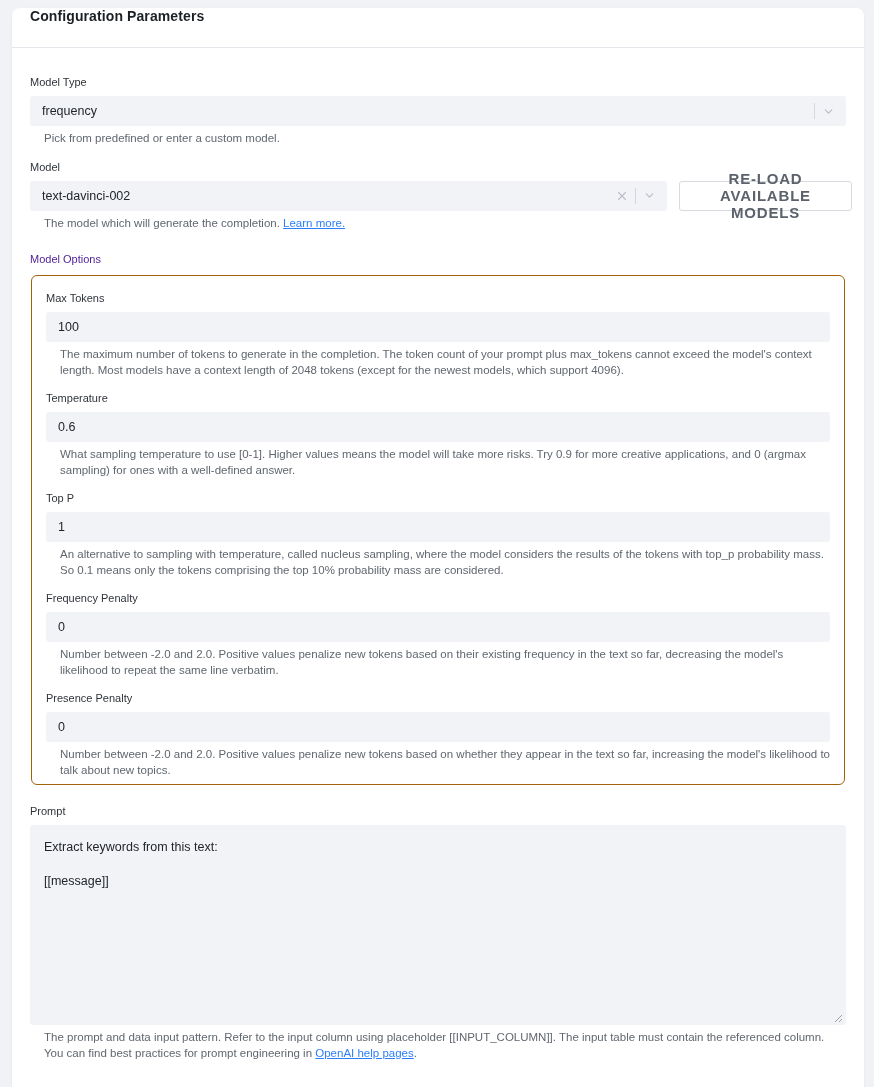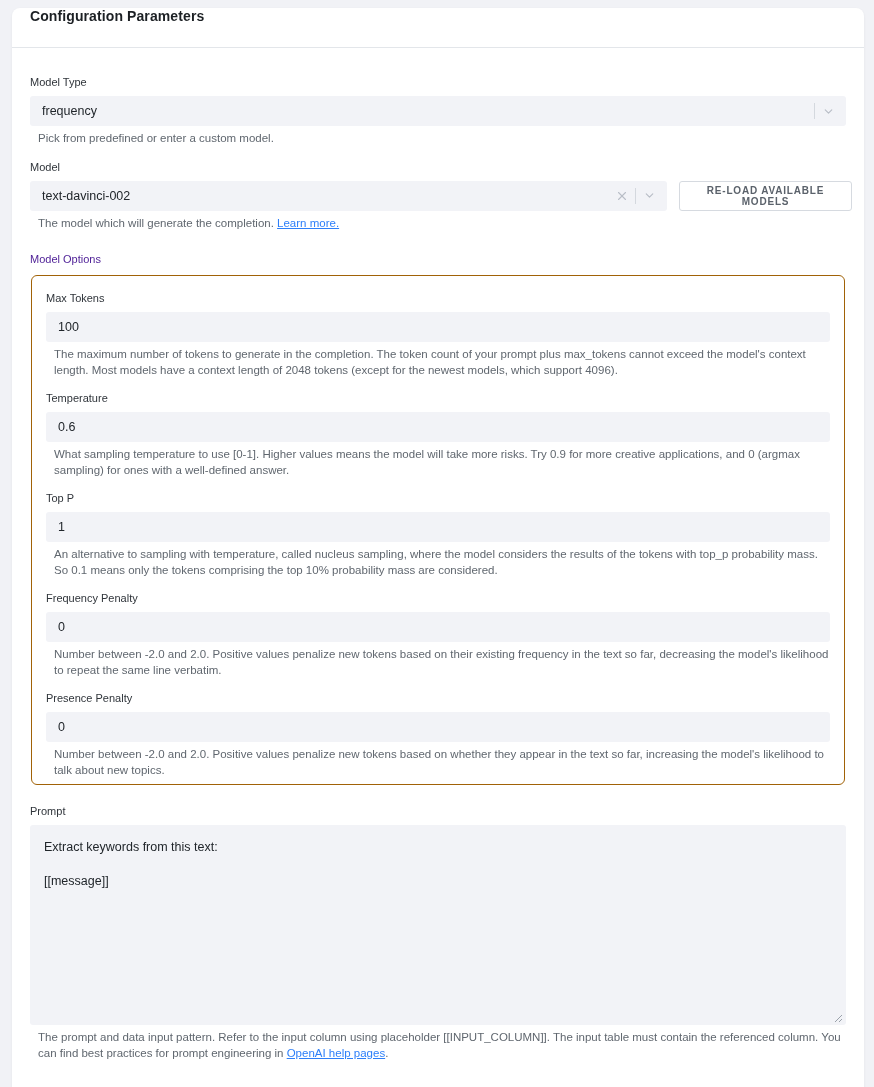--- a/index.html
+++ b/index.html
@@ -91,42 +91,42 @@
     width: 1px;
     height: 16px;
     background: #d4d8de;
     margin: 0 1px;
   }
 
   .helper {
     font-size: 11.5px;
     color: #60676f;
     line-height: 15.5px;
-    margin: 5px 0 0 8px;
+    margin: 5px 0 0 14px;
   }
   .helper a {
     color: #2d7ff9;
     text-decoration: underline;
   }
 
   .row-model {
     display: flex;
     align-items: stretch;
     gap: 12px;
   }
   .row-model .input-wrap { width: 637px; flex: 0 0 637px; }
 
   .reload-btn {
     flex: 0 0 173px;
     height: 30px;
     border: 1px solid #d6dae0;
     border-radius: 3px;
     background: #ffffff;
     color: #5b626b;
-    font-size: 10px;
+    font-size: 15px;
     font-weight: bold;
     letter-spacing: 0.8px;
     display: flex;
     align-items: center;
     justify-content: center;
     cursor: pointer;
     font-family: "Liberation Sans", sans-serif;
   }
 
   .section-title {

